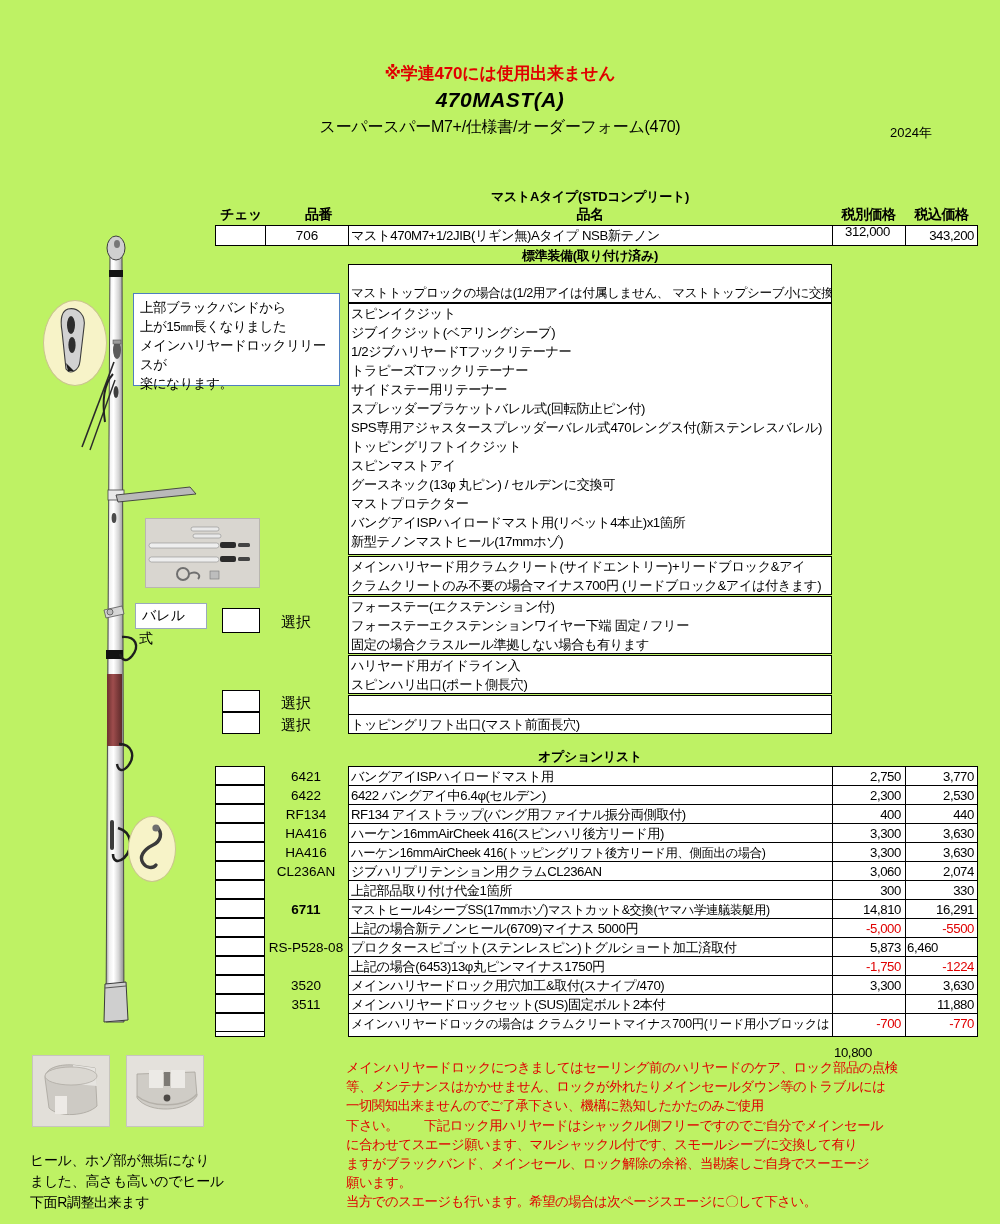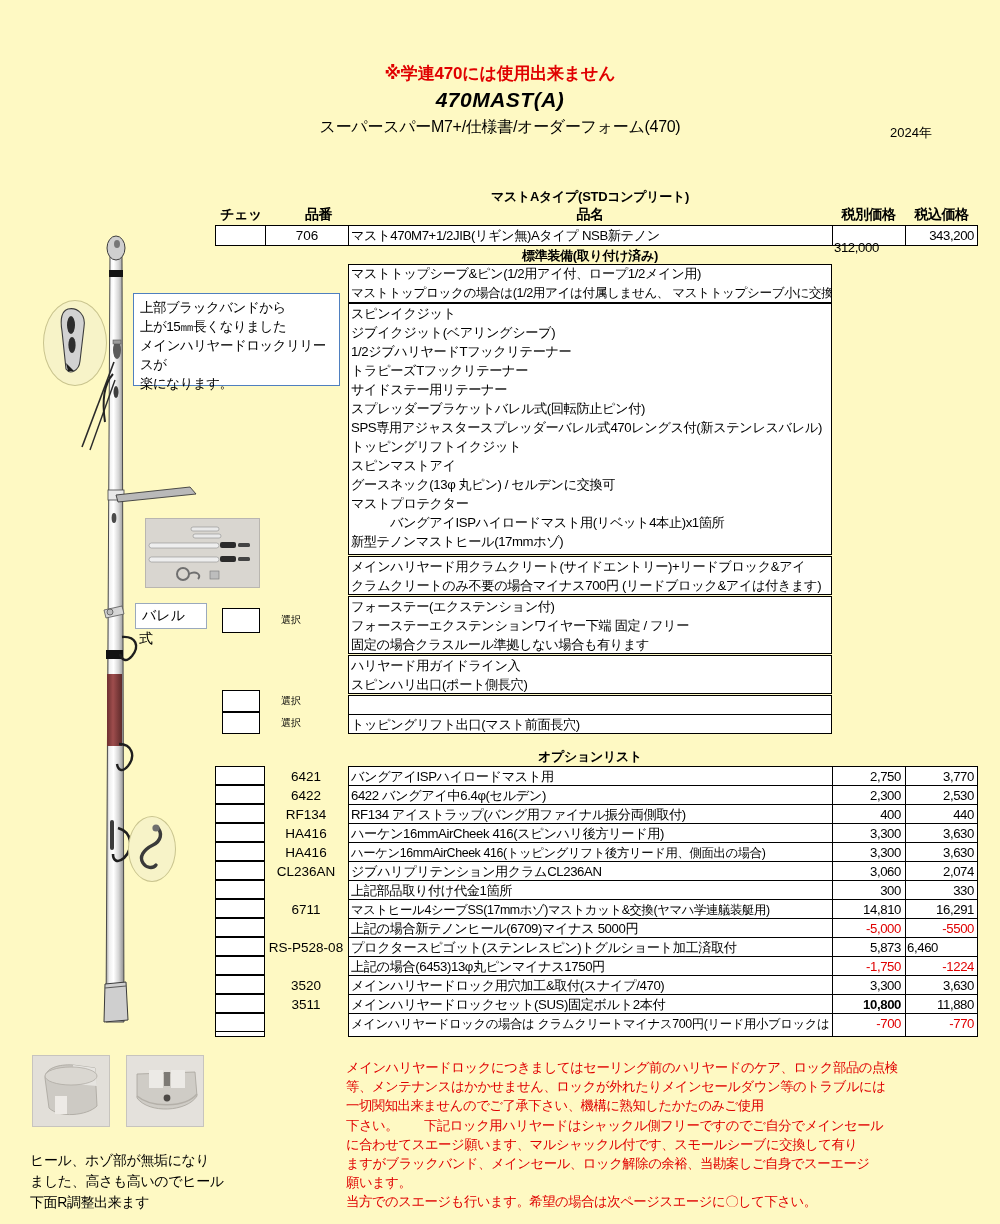--- a/index.html
+++ b/index.html
@@ -9,21 +9,21 @@
   }
   body {
     font-family: "Liberation Sans", "DejaVu Sans", sans-serif;
     color: #000000;
   }
   #page {
     position: relative;
     width: 1000px;
     height: 1224px;
     overflow: hidden;
-    background: #fef9c3;
+    background: #bef264;
   }
 
   
   .hdr-warning {
     position: absolute;
     left: 0; top: 62px;
     width: 1000px;
     text-align: center;
     color: #e00000;
     font-weight: bold;
@@ -103,21 +103,21 @@
     width: 1.4px;
   }
   .chk {
     position: absolute;
     box-sizing: border-box;
     border: 1.4px solid #000;
     background: #fff;
   }
   .sel-label {
     position: absolute;
-    font-size: 10px;
+    font-size: 15px;
     letter-spacing: 0;
   }
 
   
   .notebox {
     position: absolute;
     box-sizing: border-box;
     border: 1.2px solid #4f7fbf;
     background: #ffffff;
     font-size: 13.5px;
@@ -289,42 +289,41 @@
   <div class="colhdr" style="left:905px; top:206px; width:73px;">税込価格</div>
 
   <div class="box" style="left:215px; top:225px; width:763px; height:21px;"></div>
   <div class="vline" style="left:265px; top:225px; height:21px;"></div>
   <div class="vline" style="left:348px; top:225px; height:21px;"></div>
   <div class="vline" style="left:832px; top:225px; height:21px;"></div>
   <div class="vline" style="left:905px; top:225px; height:21px;"></div>
 
   <div class="cell pn" style="left:267px; top:227px; width:80px;">706</div>
   <div class="cell" style="left:351px; top:227px; width:478px;">マスト470M7+1/2JIB(リギン無)Aタイプ NSB新テノン</div>
-  <div class="cell" style="left:834px; top:239px; width:67px; text-align:left;">312,000</div>
+  <div class="cell" style="left:834px; top:223px; width:67px; text-align:center;">312,000</div>
   <div class="cell" style="left:907px; top:227px; width:67px; text-align:right;">343,200</div>
 
   <div class="tbl-caption" style="left:348px; top:247px; width:484px;">標準装備(取り付け済み)</div>
 
   <div class="box" style="left:348px; top:264px; width:484px; height:39px;"></div>
-  <div class="cell" style="left:351px; top:265px; width:478px;">マストトップシーブ&amp;ピン(1/2用アイ付、ロープ1/2メイン用)</div>
   <div class="cell" style="left:351px; top:284px; width:480px; font-size:12.6px;">マストトップロックの場合は(1/2用アイは付属しません、 マストトップシーブ小に交換)</div>
 
   <div class="box" style="left:348px; top:303px; width:484px; height:252px;"></div>
   <div class="cell" style="left:351px; top:305px;  width:478px;">スピンイクジット</div>
   <div class="cell" style="left:351px; top:324px;  width:478px;">ジブイクジット(ベアリングシーブ)</div>
   <div class="cell" style="left:351px; top:343px;  width:478px;">1/2ジブハリヤードTフックリテーナー</div>
   <div class="cell" style="left:351px; top:362px;  width:478px;">トラピーズTフックリテーナー</div>
   <div class="cell" style="left:351px; top:381px;  width:478px;">サイドステー用リテーナー</div>
   <div class="cell" style="left:351px; top:400px;  width:478px;">スプレッダーブラケットバレル式(回転防止ピン付)</div>
   <div class="cell" style="left:351px; top:419px;  width:478px;">SPS専用アジャスタースプレッダーバレル式470レングス付(新ステンレスバレル)</div>
   <div class="cell" style="left:351px; top:438px;  width:478px;">トッピングリフトイクジット</div>
   <div class="cell" style="left:351px; top:457px;  width:478px;">スピンマストアイ</div>
   <div class="cell" style="left:351px; top:476px;  width:478px;">グースネック(13φ 丸ピン) / セルデンに交換可</div>
   <div class="cell" style="left:351px; top:495px;  width:478px;">マストプロテクター</div>
-  <div class="cell" style="left:351px; top:514px;  width:478px;margin-left:39px;">バングアイISPハイロードマスト用(リベット4本止)x1箇所</div>
+  <div class="cell" style="left:351px; top:514px;  width:478px;">バングアイISPハイロードマスト用(リベット4本止)x1箇所</div>
   <div class="cell" style="left:351px; top:533px;  width:478px;">新型テノンマストヒール(17mmホゾ)</div>
 
   <div class="box" style="left:348px; top:556px; width:484px; height:39px;"></div>
   <div class="cell" style="left:351px; top:558px; width:478px;">メインハリヤード用クラムクリート(サイドエントリー)+リードブロック&amp;アイ</div>
   <div class="cell" style="left:351px; top:577px; width:478px;">クラムクリートのみ不要の場合マイナス700円 (リードブロック&amp;アイは付きます)</div>
 
   <div class="box" style="left:348px; top:596px; width:484px; height:58px;"></div>
   <div class="cell" style="left:351px; top:598px; width:478px;">フォーステー(エクステンション付)</div>
   <div class="cell" style="left:351px; top:617px; width:478px;">フォーステーエクステンションワイヤー下端    固定 / フリー</div>
   <div class="cell" style="left:351px; top:636px; width:478px;">固定の場合クラスルール準拠しない場合も有ります</div>
@@ -403,21 +402,21 @@
       <div class="cell" style="left: 351px; top: 863px; width: 478px;">ジブハリプリテンション用クラムCL236AN</div>
       <div class="cell" style="left: 834px; top: 863px; width: 67px; text-align: right;">3,060</div>
       <div class="cell" style="left: 907px; top: 863px; width: 67px; text-align: right;">2,074</div>
       <div class="chk" style="left: 215px; top: 880px; width: 50px; height: 19px; border: 1.4px solid rgb(0, 0, 0); background: transparent;"></div>
       <div class="hline" style="left: 348px; top: 880px; width: 630px;"></div>
       <div class="cell" style="left: 351px; top: 882px; width: 478px;">上記部品取り付け代金1箇所</div>
       <div class="cell" style="left: 834px; top: 882px; width: 67px; text-align: right;">300</div>
       <div class="cell" style="left: 907px; top: 882px; width: 67px; text-align: right;">330</div>
       <div class="chk" style="left: 215px; top: 899px; width: 50px; height: 19px; border: 1.4px solid rgb(0, 0, 0); background: transparent;"></div>
       <div class="hline" style="left: 348px; top: 899px; width: 630px;"></div>
-      <div class="cell pn" style="left: 265px; top: 901px; width: 82px; text-align: center;">6711</div>
+      <div class="cell pn" style="left: 265px; top: 901px; width: 82px; text-align: center; font-weight: bold;">6711</div>
       <div class="cell" style="left: 351px; top: 901px; width: 478px; font-size: 12.4px;">マストヒール4シーブSS(17mmホゾ)マストカット&amp;交換(ヤマハ学連艤装艇用)</div>
       <div class="cell" style="left: 834px; top: 901px; width: 67px; text-align: right;">14,810</div>
       <div class="cell" style="left: 907px; top: 901px; width: 67px; text-align: right;">16,291</div>
       <div class="chk" style="left: 215px; top: 918px; width: 50px; height: 19px; border: 1.4px solid rgb(0, 0, 0); background: transparent;"></div>
       <div class="hline" style="left: 348px; top: 918px; width: 630px;"></div>
       <div class="cell" style="left: 351px; top: 920px; width: 478px;">上記の場合新テノンヒール(6709)マイナス 5000円</div>
       <div class="cell neg" style="left: 834px; top: 920px; width: 67px; text-align: right;">-5,000</div>
       <div class="cell neg" style="left: 907px; top: 920px; width: 67px; text-align: right;">-5500</div>
       <div class="chk" style="left: 215px; top: 937px; width: 50px; height: 19px; border: 1.4px solid rgb(0, 0, 0); background: transparent;"></div>
       <div class="hline" style="left: 348px; top: 937px; width: 630px;"></div>
@@ -433,21 +432,21 @@
       <div class="chk" style="left: 215px; top: 975px; width: 50px; height: 19px; border: 1.4px solid rgb(0, 0, 0); background: transparent;"></div>
       <div class="hline" style="left: 348px; top: 975px; width: 630px;"></div>
       <div class="cell pn" style="left: 265px; top: 977px; width: 82px; text-align: center;">3520</div>
       <div class="cell" style="left: 351px; top: 977px; width: 478px;">メインハリヤードロック用穴加工&amp;取付(スナイプ/470)</div>
       <div class="cell" style="left: 834px; top: 977px; width: 67px; text-align: right;">3,300</div>
       <div class="cell" style="left: 907px; top: 977px; width: 67px; text-align: right;">3,630</div>
       <div class="chk" style="left: 215px; top: 994px; width: 50px; height: 19px; border: 1.4px solid rgb(0, 0, 0); background: transparent;"></div>
       <div class="hline" style="left: 348px; top: 994px; width: 630px;"></div>
       <div class="cell pn" style="left: 265px; top: 996px; width: 82px; text-align: center;">3511</div>
       <div class="cell" style="left: 351px; top: 996px; width: 478px;">メインハリヤードロックセット(SUS)固定ボルト2本付</div>
-      <div class="cell" style="left: 834px; top: 996px; width: 67px; text-align: right; font-weight: bold;">10,800</div>
+      <div class="cell" style="left: 834px; top: 1044px; width: 67px; ">10,800</div>
       <div class="cell" style="left: 907px; top: 996px; width: 67px; text-align: right;">11,880</div>
       <div class="chk" style="left: 215px; top: 1013px; width: 50px; height: 19px; border: 1.4px solid rgb(0, 0, 0); background: transparent;"></div>
       <div class="hline" style="left: 348px; top: 1013px; width: 630px;"></div>
       <div class="cell" style="left: 351px; top: 1015px; width: 478px; font-size: 12.4px;">メインハリヤードロックの場合は クラムクリートマイナス700円(リード用小ブロックは付)</div>
       <div class="cell neg" style="left: 834px; top: 1015px; width: 67px; text-align: right;">-700</div>
       <div class="cell neg" style="left: 907px; top: 1015px; width: 67px; text-align: right;">-770</div>
     </div>
 
   <div class="photo" style="left:32px; top:1055px; width:78px; height:72px; border:1px solid #c7c4be;">
     <svg width="78" height="72" viewBox="0 0 78 72">

